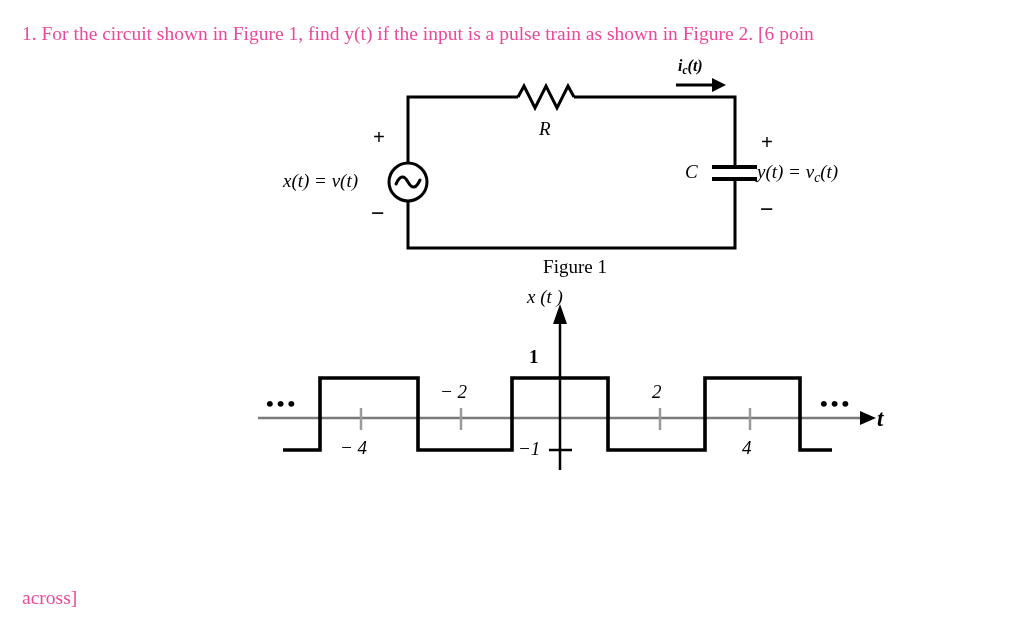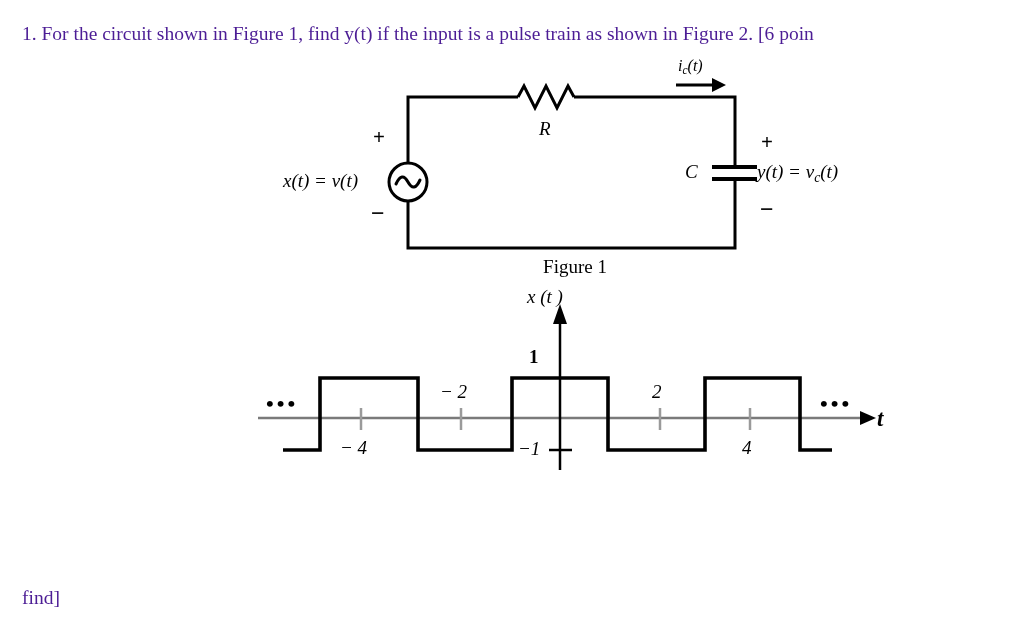--- a/index.html
+++ b/index.html
@@ -18,21 +18,21 @@
   #page {
     position: absolute;
     left: 0; top: 0;
     width: 1024px;
     height: 618px;
   }
   .qtext {
     position: absolute;
     font-size: 19.5px;
     line-height: 28px;
-    color: #4c1d95;
+    color: #ec4899;
     white-space: nowrap;
   }
   #q1-line {
     left: 22px;
     top: 20px;
   }
   #q2-line1 {
     left: 22px;
     top: 556px;
   }
@@ -65,20 +65,21 @@
   }
   .lbl {
     position: absolute;
     font-size: 19px;
     white-space: nowrap;
   }
   .lbl-small {
     position: absolute;
     font-size: 16px;
     white-space: nowrap;
+    font-weight: bold;
   }
   .sign {
     position: absolute;
     font-size: 21px;
     font-weight: 700;
     line-height: 1;
   }
   svg {
     display: block;
   }
@@ -202,15 +203,15 @@
     <div class="tick-lbl" style="left:340px; top:157px;">− 4</div>
     <div class="tick-lbl" style="left:440px; top:101px;">− 2</div>
     <div class="tick-lbl" style="left:652px; top:101px;">2</div>
     <div class="tick-lbl" style="left:742px; top:157px;">4</div>
 
     <div class="dots" style="left:266px; top:113px;">•••</div>
     <div class="dots" style="left:820px; top:113px;">•••</div>
 
   </div>
 
-  <div class="qtext" id="q2-line2">find]</div>
+  <div class="qtext" id="q2-line2">across]</div>
 
 </div>
 
 </body></html>

